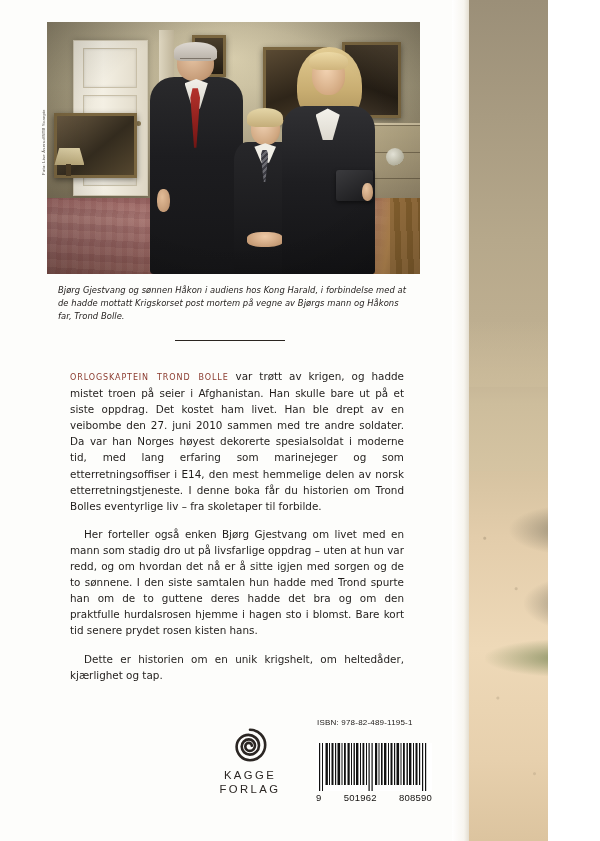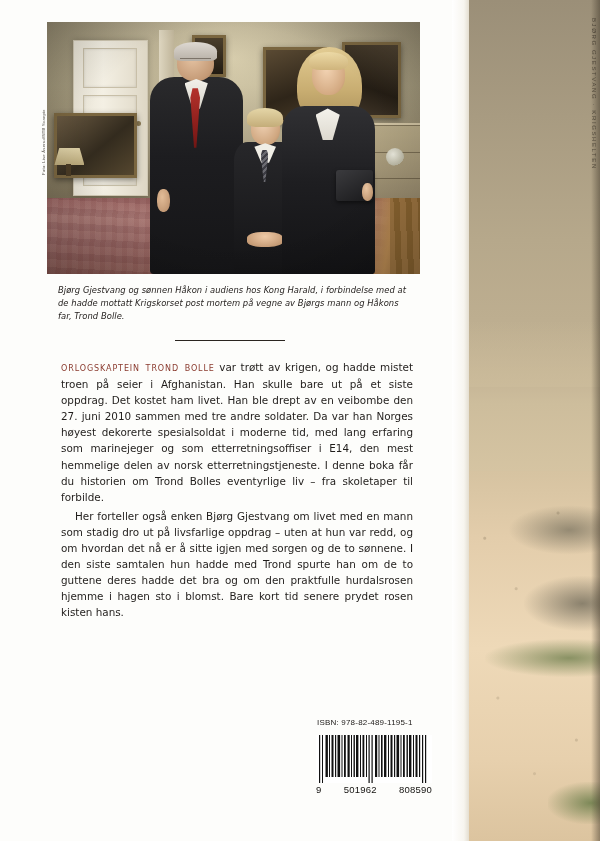--- a/index.html
+++ b/index.html
@@ -6,21 +6,21 @@
 
   html, body {
     width: 600px;
     height: 841px;
     background: #ffffff;
     font-family: "Liberation Sans", sans-serif;
   }
 
   #page {
     position: relative;
-    width: 600px;
+    width: 548px;
     height: 841px;
     overflow: hidden;
     background: #ffffff;
   }
 
   
   #back-cover {
     position: absolute;
     left: 0; top: 0;
     width: 452px;
@@ -307,21 +307,21 @@
     position: absolute;
     left: 58px;
     top: 356px;
     width: 358px;
     font-family: "DejaVu Sans", sans-serif;
     font-size: 10.4px;
     line-height: 16.1px;
     color: #201d1b;
     text-align: justify;
   }
-  #blurb p { margin: 3px; text-indent: 0; }
+  #blurb p { margin: 12px; text-indent: 0; }
   #blurb p + p { text-indent: 14px; }
   .smallcaps {
     font-variant: small-caps;
     text-transform: lowercase;
     letter-spacing: .9px;
     color: #8a3a2e;
     font-size: 11.1px;
   }
 
   
@@ -347,21 +347,21 @@
     position: absolute;
     left: 316px;
     top: 718px;
     width: 118px;
   }
   #isbn-text {
     font-family: "Liberation Sans", sans-serif;
     font-size: 8px;
     letter-spacing: .2px;
     color: #1d1a18;
-    margin-bottom: 8px;
+    margin-bottom: 16px;
     padding-left: 1px;
   }
   #barcode {
     width: 116px;
     height: 48px;
     display: block;
   }
   #barcode-digits {
     margin-top: 1px;
     width: 116px;
@@ -520,22 +520,43 @@
 
     <div id="photo-credit">Foto: Lise Åserud/NTB Scanpix</div>
 
     <div id="caption">Bjørg Gjestvang og sønnen Håkon i audiens hos Kong Harald, i forbindelse med at de hadde mottatt Krigskorset post mortem på vegne av Bjørgs mann og Håkons far, Trond Bolle.</div>
 
     <div id="divider"></div>
 
     <div id="blurb">
       <p><span class="smallcaps">Orlogskaptein Trond Bolle</span><span> var trøtt av krigen, og hadde mistet troen på seier i Afghanistan. Han skulle bare ut på et siste oppdrag. Det kostet ham livet. Han ble drept av en veibombe den 27. juni 2010 sammen med tre andre soldater. Da var han Norges høyest dekorerte spesialsoldat i moderne tid, med lang erfaring som marinejeger og som etterretningsoffiser i E14, den mest hemmelige delen av norsk etterretningstjeneste. I denne boka får du historien om Trond Bolles eventyrlige liv – fra skoletaper til forbilde.</span></p>
       <p>Her forteller også enken Bjørg Gjestvang om livet med en mann som stadig dro ut på livsfarlige oppdrag – uten at hun var redd, og om hvordan det nå er å sitte igjen med sorgen og de to sønnene. I den siste samtalen hun hadde med Trond spurte han om de to guttene deres hadde det bra og om den praktfulle hurdalsrosen hjemme i hagen sto i blomst. Bare kort tid senere prydet rosen kisten hans.</p>
+      <p>Dette er historien om en unik krigshelt, om heltedåder, kjærlighet og tap.</p>
     </div>
 
+    <div id="publisher">
+      <svg id="logo-spiral" width="34" height="34" viewBox="0 0 34 34">
+        <path d="M17 1.8
+                 C 25.4 1.8 32.2 8.6 32.2 17
+                 C 32.2 25.4 25.4 32.2 17 32.2
+                 C 9.6 32.2 3.6 26.2 3.6 18.8
+                 C 3.6 12.2 8.9 6.9 15.5 6.9
+                 C 21.3 6.9 26.0 11.6 26.0 17.4
+                 C 26.0 22.5 21.9 26.6 16.8 26.6
+                 C 12.3 26.6 8.7 23.0 8.7 18.5
+                 C 8.7 14.6 11.9 11.4 15.8 11.4
+                 C 19.2 11.4 22.0 14.2 22.0 17.6
+                 C 22.0 20.5 19.6 22.9 16.7 22.9
+                 C 14.3 22.9 12.3 20.9 12.3 18.5
+                 C 12.3 16.5 13.9 14.9 15.9 14.9
+                 C 17.5 14.9 18.8 16.2 18.8 17.8" fill="none" stroke="#2b2623" stroke-width="2.6" stroke-linecap="round"></path>
+      </svg>
+      <div class="pub-line">KAGGE</div>
+      <div class="pub-line">FORLAG</div>
+    </div>
 
     <div id="isbn-block">
       <div id="isbn-text">ISBN: 978-82-489-1195-1</div>
       <svg id="barcode" viewBox="0 0 116 48" preserveAspectRatio="none">
         <rect x="0" y="0" width="116" height="48" fill="#ffffff"></rect>
         <g fill="#111111">
           <rect x="3" y="0" width="1.2" height="48"></rect>
           <rect x="6" y="0" width="1" height="48"></rect>
           <rect x="9.5" y="0" width="2.4" height="42"></rect>
           <rect x="13" y="0" width="1" height="42"></rect>

